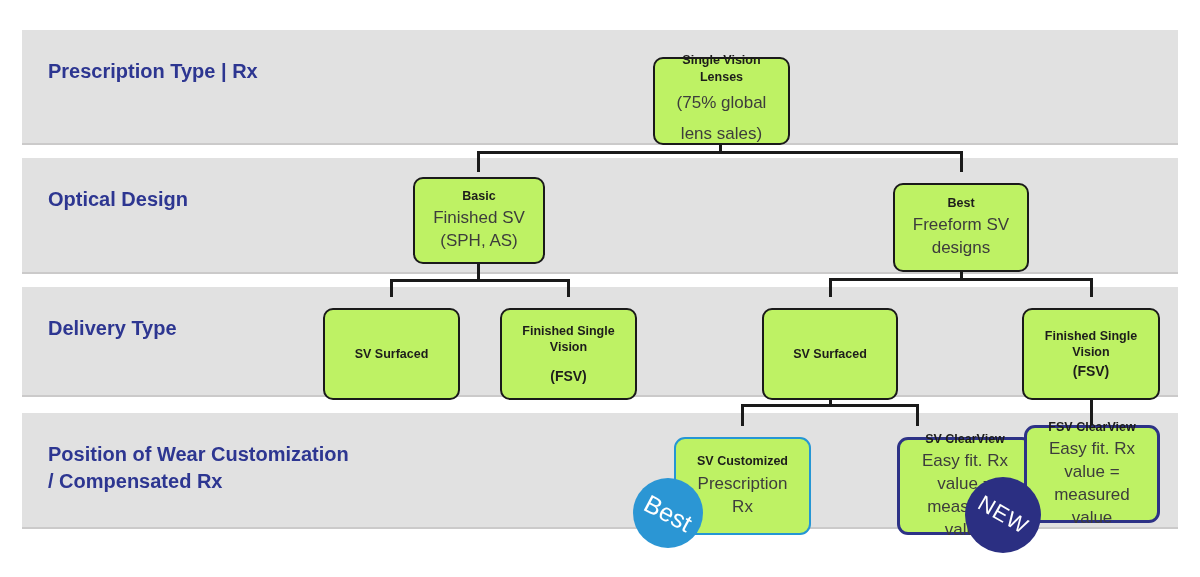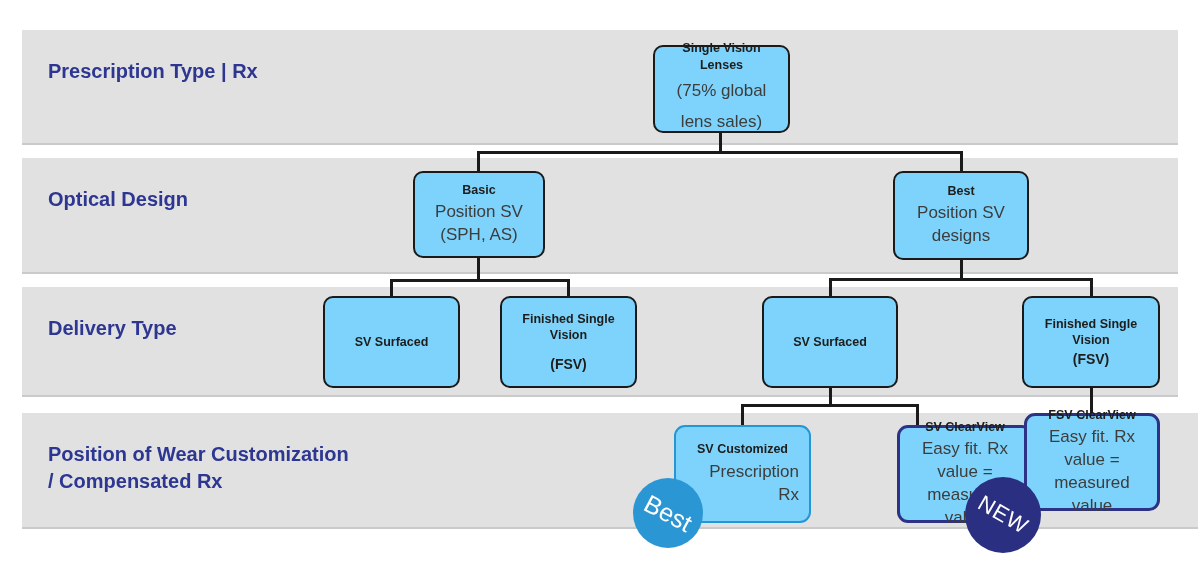--- a/index.html
+++ b/index.html
@@ -15,62 +15,63 @@
   
   .band{
     position:absolute;left:22px;width:1156px;
     background:#e1e1e1;
     border-bottom:2px solid #cbcaca;
     z-index:1;
   }
   .band-1{top:30px;height:113px;}
   .band-2{top:158px;height:114px;}
   .band-3{top:287px;height:108px;}
-  .band-4{top:413px;height:114px;padding-left:20px;}
+  .band-4{top:413px;height:114px;}
   .row-label{
     position:absolute;left:26px;top:28px;
     font-size:20px;font-weight:bold;color:#2d3691;
     line-height:1.35;max-width:430px;
   }
   .row-label.wrap{max-width:310px;}
 
   
   .v-line,.h-line{position:absolute;background:#1a1a1a;z-index:2;}
   .v-line{width:3px;}
   .h-line{height:3px;}
 
   
   .node{
     position:absolute;
-    background:#7dd3fc;
+    background:#bef264;
     border:2.5px solid #1a1a1a;
     border-radius:10px;
     display:flex;flex-direction:column;
     align-items:center;justify-content:center;
     text-align:center;
     z-index:3;
     box-sizing:border-box;
     padding:6px 10px;
+    margin-top:12px;
   }
   .node .title{font-size:12.5px;font-weight:bold;color:#1d1d1b;line-height:1.3;}
   .node .sub{font-size:17px;color:#3d3d3c;line-height:1.35;margin-top:3px;}
 
   .n-root{left:653px;top:45px;width:137px;height:88px;}
   .n-root .sub{max-width:92px;line-height:1.85;margin-top:2px;}
-  .n-basic{left:413px;top:171px;width:132px;height:87px;}
+  .n-basic{left:413px;top:165px;width:132px;height:87px;}
   .n-best{left:893px;top:171px;width:136px;height:89px;}
   .n-svsurf-l{left:323px;top:296px;width:137px;height:92px;}
   .n-fsv-l{left:500px;top:296px;width:137px;height:92px;}
   .n-svsurf-r{left:762px;top:296px;width:136px;height:92px;}
   .n-fsv-r{left:1022px;top:296px;width:138px;height:92px;}
   .title2{font-size:14px;font-weight:bold;color:#1d1d1b;line-height:1.3;}
   .gap{margin-top:11px;}
   .tight{margin-top:1px;}
 
-  .n-svcust{left:674px;top:425px;width:137px;height:98px;border:2.5px solid #2596d4;border-radius:11px;text-align:right;}
+  .n-svcust{left:674px;top:425px;width:137px;height:98px;border:2.5px solid #2596d4;border-radius:11px;}
   .n-svclear{left:897px;top:425px;width:136px;height:98px;border:3px solid #2d3286;border-radius:11px;}
   .n-fsvclear{left:1024px;top:413px;width:136px;height:98px;border:3px solid #2d3286;border-radius:11px;}
 
   
   .badge{
     position:absolute;border-radius:50%;
     display:flex;align-items:center;justify-content:center;
     z-index:5;color:#ffffff;
   }
   .badge-best{
@@ -127,25 +128,25 @@
   <div class="v-line" style="left:916px;top:404px;height:22px;"></div>
   <div class="v-line" style="left:1090px;top:388px;height:38px;"></div>
 
   <div class="node n-root">
     <div class="title">Single Vision Lenses</div>
     <div class="sub">(75% global lens sales)</div>
   </div>
 
   <div class="node n-basic">
     <div class="title">Basic</div>
-    <div class="sub">Position SV (SPH, AS)</div>
+    <div class="sub">Finished SV (SPH, AS)</div>
   </div>
   <div class="node n-best">
     <div class="title">Best</div>
-    <div class="sub">Position SV designs</div>
+    <div class="sub">Freeform SV designs</div>
   </div>
 
   <div class="node n-svsurf-l">
     <div class="title">SV Surfaced</div>
   </div>
   <div class="node n-fsv-l">
     <div class="title">Finished Single Vision</div>
     <div class="title2 gap">(FSV)</div>
   </div>
   <div class="node n-svsurf-r">

